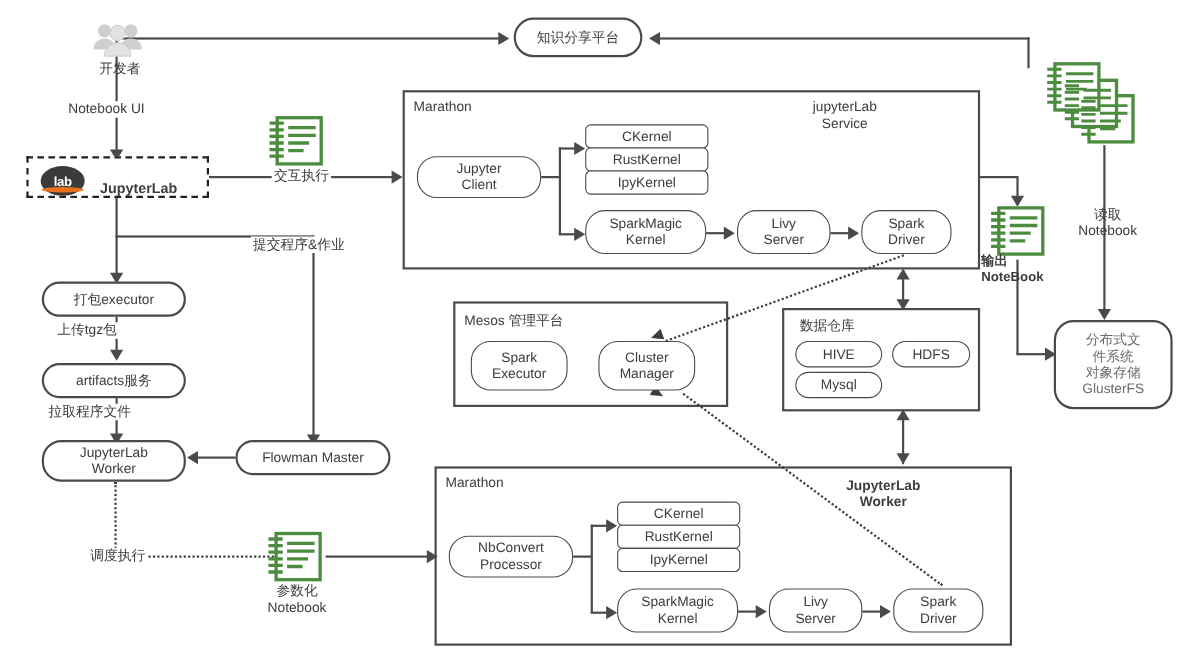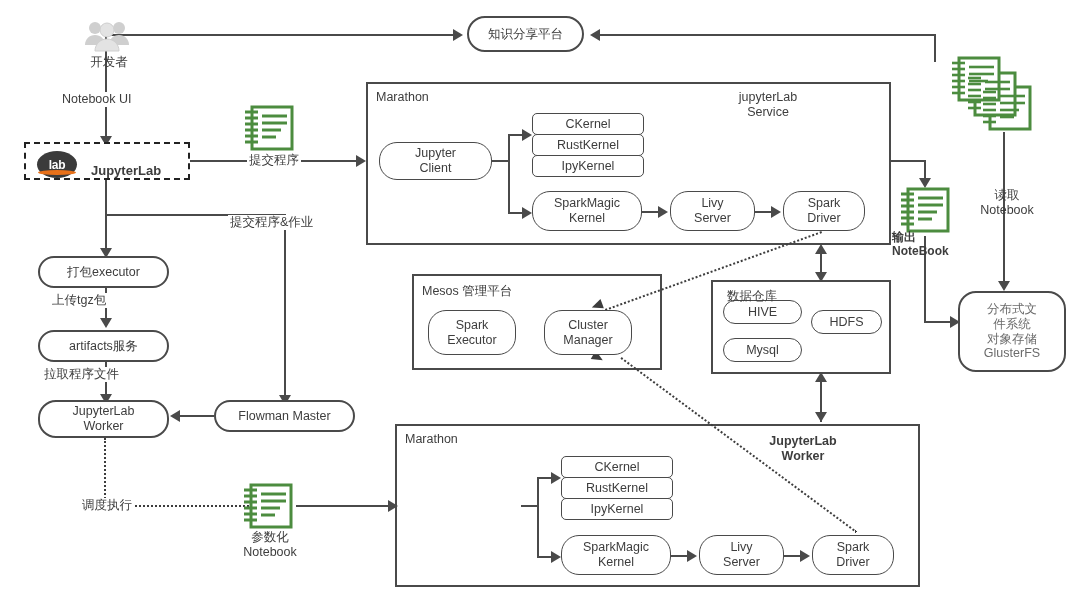--- a/index.html
+++ b/index.html
@@ -94,21 +94,21 @@
   <div class="dashbox" style="left:24px;top:142px;width:166px;height:38px;">
     <div class="lab-logo">
       <div class="stripe"></div>
       <div class="txt">lab</div>
     </div>
     <div class="name">JupyterLab</div>
   </div>
 
   <div class="ln lnh" style="left:190px;top:160px;width:174px;"></div>
   <div class="arr arr-r" style="left:356px;top:155px;"></div>
-  <div class="lbl" style="left:247px;top:153px;">提交程序</div>
+  <div class="lbl" style="left:247px;top:153px;">交互执行</div>
 
   <div class="nb" style="left:243px;top:104px;">
     <svg width="52" height="50" viewBox="0 0 52 50">
       <rect x="9" y="3" width="40" height="42" fill="#fff" stroke="#4c8c3f" stroke-width="3"></rect>
       <g stroke="#4c8c3f" stroke-width="3">
         <line x1="2" y1="8" x2="15" y2="8"></line>
           <line x1="2" y1="14" x2="15" y2="14"></line>
         <line x1="2" y1="20" x2="15" y2="20"></line>
           <line x1="2" y1="26" x2="15" y2="26"></line>
         <line x1="2" y1="32" x2="15" y2="32"></line>
@@ -337,21 +337,21 @@
   </div>
 
   <div class="diag" style="left:822px;top:233px;width:238px;transform:rotate(160.2deg);"></div>
   <div class="arr" style="left:592px;top:300px;width:0;height:0;border-left:5px solid transparent;border-right:5px solid transparent;border-bottom:11px solid #3d3d3d;transform:rotate(-110deg);"></div>
 
   <div class="diag" style="left:856px;top:533px;width:293px;transform:rotate(216.5deg);"></div>
   <div class="arr" style="left:593px;top:352px;width:0;height:0;border-left:5px solid transparent;border-right:5px solid transparent;border-bottom:11px solid #3d3d3d;transform:rotate(-240deg);"></div>
 
   <div class="group" style="left:711px;top:280px;width:180px;height:94px;"></div>
   <div class="group-title" style="left:727px;top:288px;">数据仓库</div>
-  <div class="box thin" style="left:723px;top:300px;width:79px;height:24px;">
+  <div class="box thin" style="left:723px;top:310px;width:79px;height:24px;">
     <span>HIVE</span>
   </div>
   <div class="box thin" style="left:811px;top:310px;width:71px;height:24px;">
     <span>HDFS</span>
   </div>
   <div class="box thin" style="left:723px;top:338px;width:79px;height:24px;">
     <span>Mysql</span>
   </div>
 
   <div class="ln lnv" style="left:820px;top:246px;height:34px;"></div>
@@ -362,20 +362,24 @@
   <div class="arr arr-u" style="left:815px;top:372px;"></div>
   <div class="arr arr-d" style="left:815px;top:412px;"></div>
 
   <div class="group" style="left:395px;top:424px;width:525px;height:163px;"></div>
   <div class="group-title" style="left:405px;top:432px;">Marathon</div>
   <div class="group-title ctr bold" style="left:733px;top:434px;width:140px;">
     <span>JupyterLab</span><br>
     <span>Worker</span>
   </div>
 
+  <div class="box thin" style="left:408px;top:487px;width:113px;height:38px;flex-direction:column;">
+    <span>NbConvert</span>
+    <span>Processor</span>
+  </div>
 
   <div class="ln lnh" style="left:521px;top:505px;width:17px;"></div>
   <div class="ln lnv" style="left:537px;top:477px;height:80px;"></div>
   <div class="ln lnh" style="left:537px;top:477px;width:18px;"></div>
   <div class="arr arr-r" style="left:551px;top:472px;"></div>
   <div class="ln lnh" style="left:537px;top:556px;width:18px;"></div>
   <div class="arr arr-r" style="left:551px;top:551px;"></div>
 
   <div class="kstack" style="left:561px;top:456px;width:112px;">
     <div class="krow" style="height:22px;">

